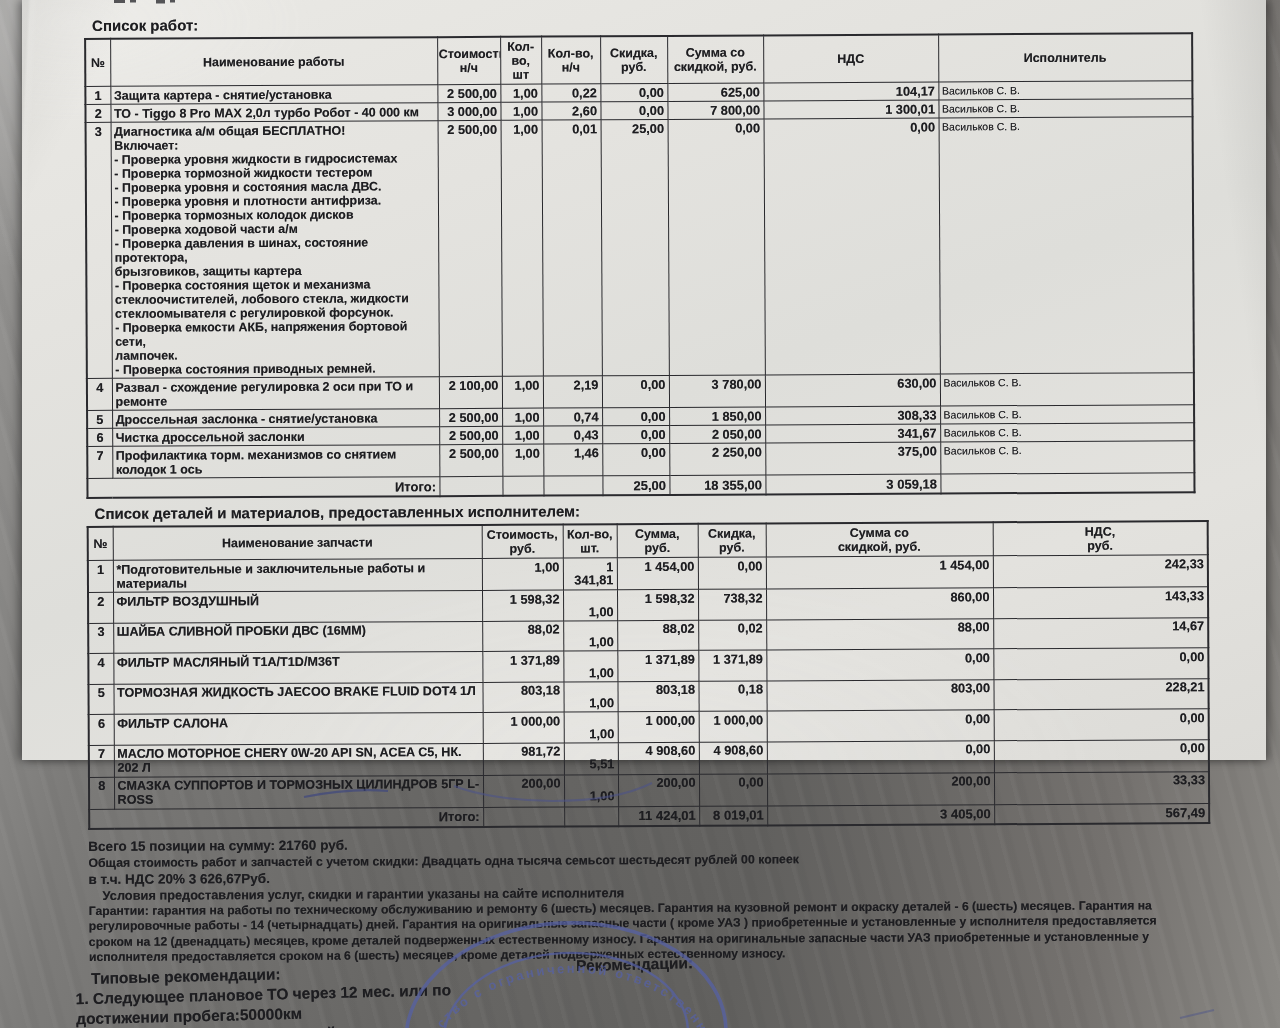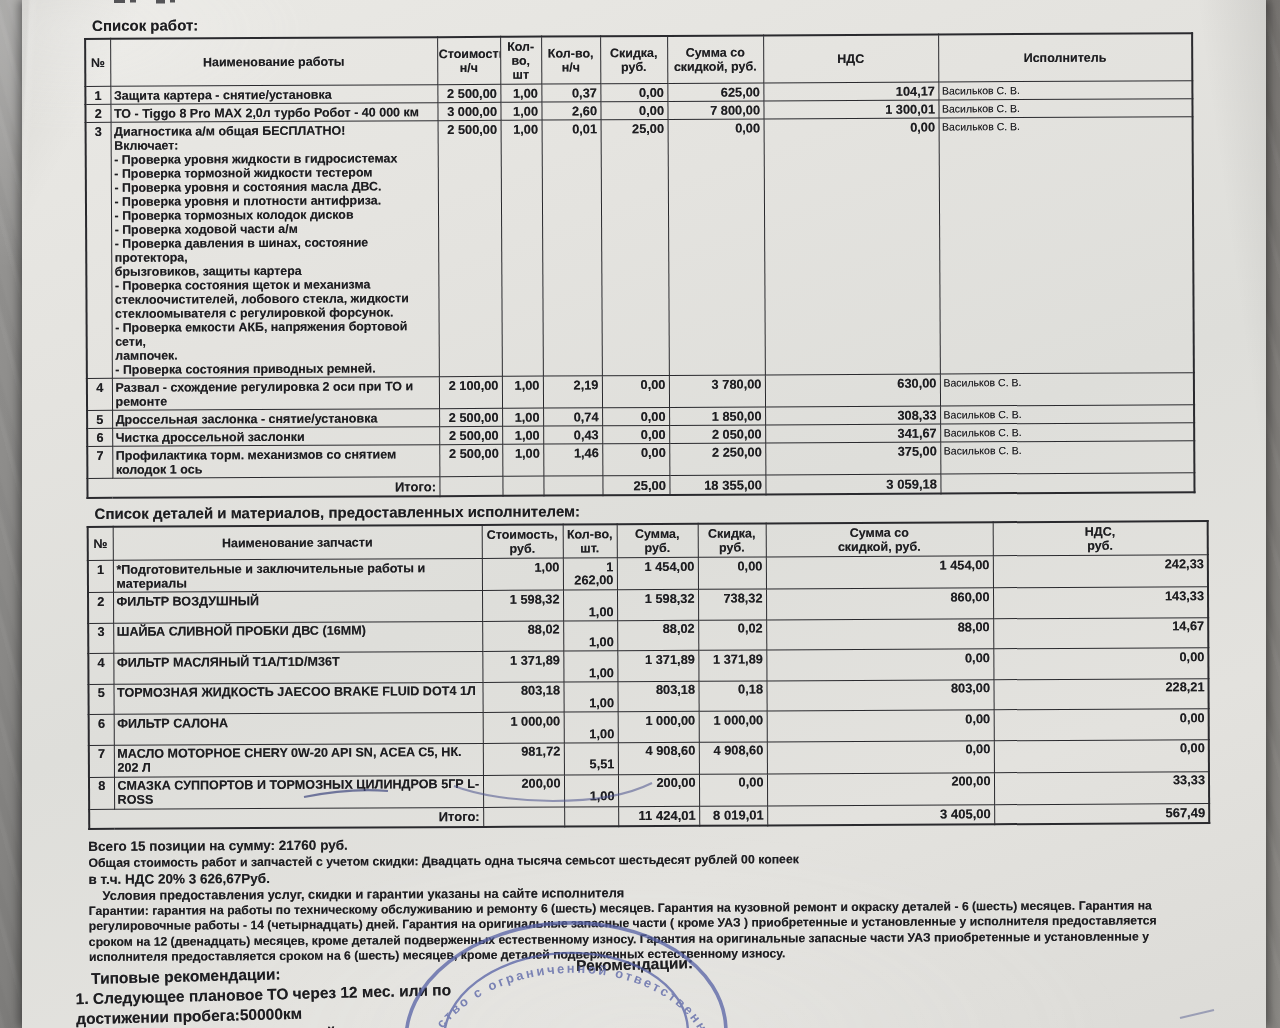--- a/index.html
+++ b/index.html
@@ -8,21 +8,21 @@
     font-family:"Liberation Sans","DejaVu Sans",sans-serif;
     background:
       radial-gradient(900px 500px at 8% 0%, rgba(255,255,255,.28), rgba(255,255,255,0) 55%),
       linear-gradient(100deg,#9a9997 0%,#7c7b79 14%,#686765 38%,#61605e 62%,#74716e 86%,#8a8884 100%);
   }
   .bgtex{position:absolute;inset:0;pointer-events:none;
     background:
       repeating-linear-gradient(75deg, rgba(255,255,255,.05) 0 3px, rgba(0,0,0,.05) 6px 11px, rgba(255,255,255,0) 14px 26px);
     opacity:.5;}
   .paper{
-    position:absolute;left:22px;top:0;width:1244px;height:1028px;
+    position:absolute;left:22px;top:0;width:1244px;height:760px;
     background:
       linear-gradient(118deg, rgba(0,0,0,.07) 0%, rgba(0,0,0,0) 7%),
       linear-gradient(262deg, rgba(0,0,0,.08) 0%, rgba(0,0,0,0) 5%),
       linear-gradient(160deg,#eae9e5 0%,#e4e3df 28%,#dededa 52%,#e3e2de 76%,#dcdbd7 100%);
     box-shadow:-4px 0 9px rgba(0,0,0,.35), 4px 0 8px rgba(0,0,0,.3);
   }
   .wrinkles{position:absolute;inset:0;pointer-events:none;opacity:.6;
     background:
       linear-gradient(93deg, rgba(0,0,0,.06) 0 6px, rgba(255,255,255,.12) 9px 12px, rgba(0,0,0,0) 16px),
       radial-gradient(420px 180px at 4% 3%, rgba(255,255,255,.3), rgba(255,255,255,0) 60%),
@@ -105,21 +105,21 @@
           <th>НДС</th>
           <th>Исполнитель</th>
         </tr>
       </thead>
       <tbody id="works-body">
           <tr>
             <td class="cn">1</td>
             <td class="nm">Защита картера - снятие/установка</td>
             <td class="nu">2 500,00</td>
             <td class="nu">1,00</td>
-            <td class="nu">0,37</td>
+            <td class="nu">0,22</td>
             <td class="nu">0,00</td>
             <td class="nu">625,00</td>
             <td class="nu">104,17</td>
             <td class="ex">Васильков С. В.</td>
           </tr>
           <tr>
             <td class="cn">2</td>
             <td class="nm">ТО - Tiggo 8 Pro MAX 2,0л турбо Робот - 40 000 км</td>
             <td class="nu">3 000,00</td>
             <td class="nu">1,00</td>
@@ -230,21 +230,21 @@
       </thead>
       <tbody id="parts-body">
           <tr>
             <td class="cn">1</td>
             <td class="pnm">*Подготовительные и заключительные работы и материалы</td>
             <td>
               <div class="q">1,00</div>
             </td>
             <td>
               <div class="q">1</div>
-              <div class="q">262,00</div>
+              <div class="q">341,81</div>
             </td>
             <td>
               <div class="q">1 454,00</div>
             </td>
             <td>
               <div class="q">0,00</div>
             </td>
             <td>
               <div class="q">1 454,00</div>
             </td>

